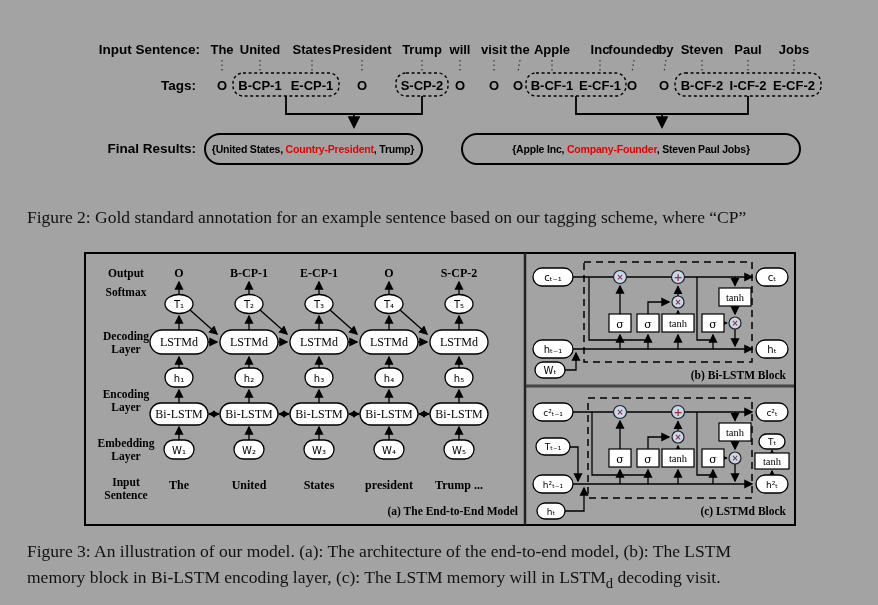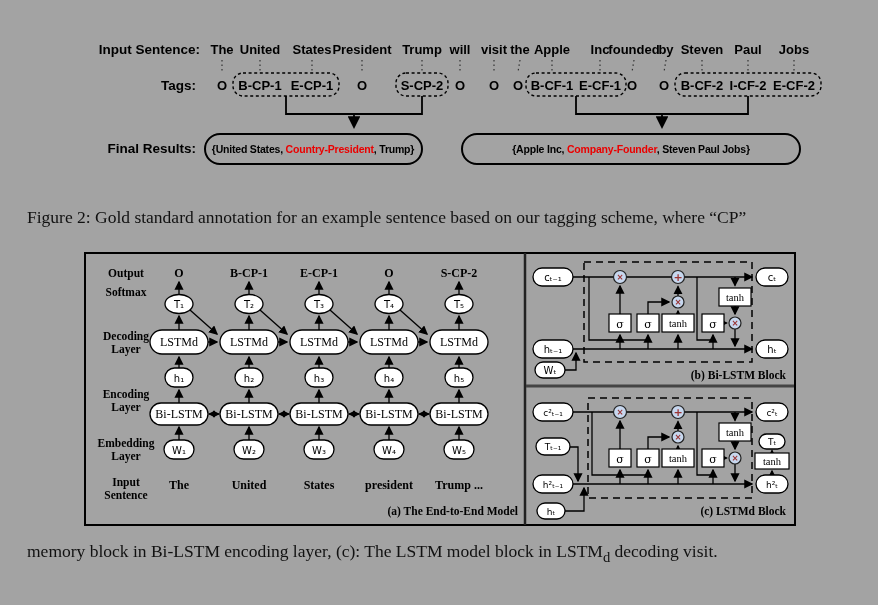--- a/index.html
+++ b/index.html
@@ -378,16 +378,17 @@
     <rect class="box" x="671" y="201" width="34" height="16"></rect>
         <text class="th" x="688" y="213" text-anchor="middle">tanh</text>
     <line class="ln" x1="688" y1="223" x2="688" y2="219" marker-end="url(#arr)"></line>
     <rect class="nod" x="672" y="223" width="32" height="18" rx="9"></rect>
         <text class="sbs" x="688" y="235.5" text-anchor="middle">h²ₜ</text>
     <text class="bc" x="702" y="263" text-anchor="end">(c) LSTMd Block</text>
   </g>
 </svg>
 
 <div id="fig3cap" class="cap">
-  <div><span>memory block in Bi-LSTM encoding layer, (c): The LSTM model block in LSTM</span><sub>d</sub><span> decoding visit.</span></div>
+  <div>Figure 3:   An illustration of our model. (a): The architecture of the end-to-end model, (b): The LSTM</div>
+  <div><span>memory block in Bi-LSTM encoding layer, (c): The LSTM memory will in LSTM</span><sub>d</sub><span> decoding visit.</span></div>
 </div>
 
 </div>
 
 </body></html>

